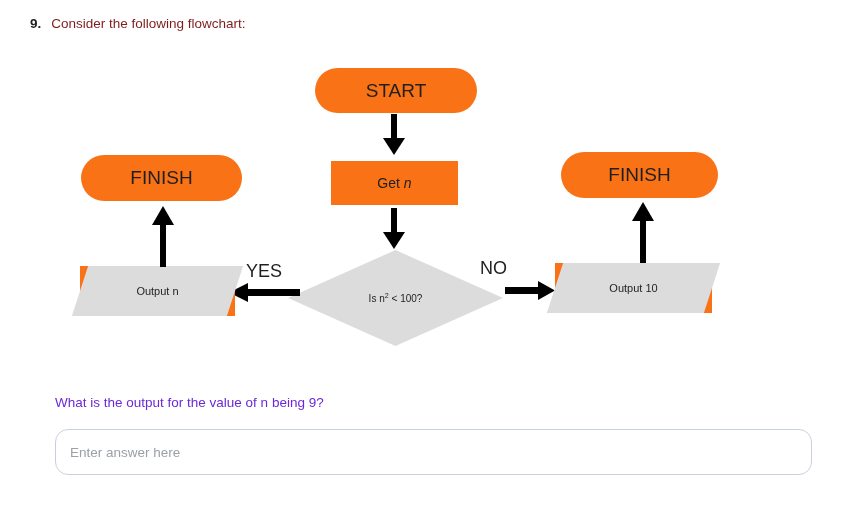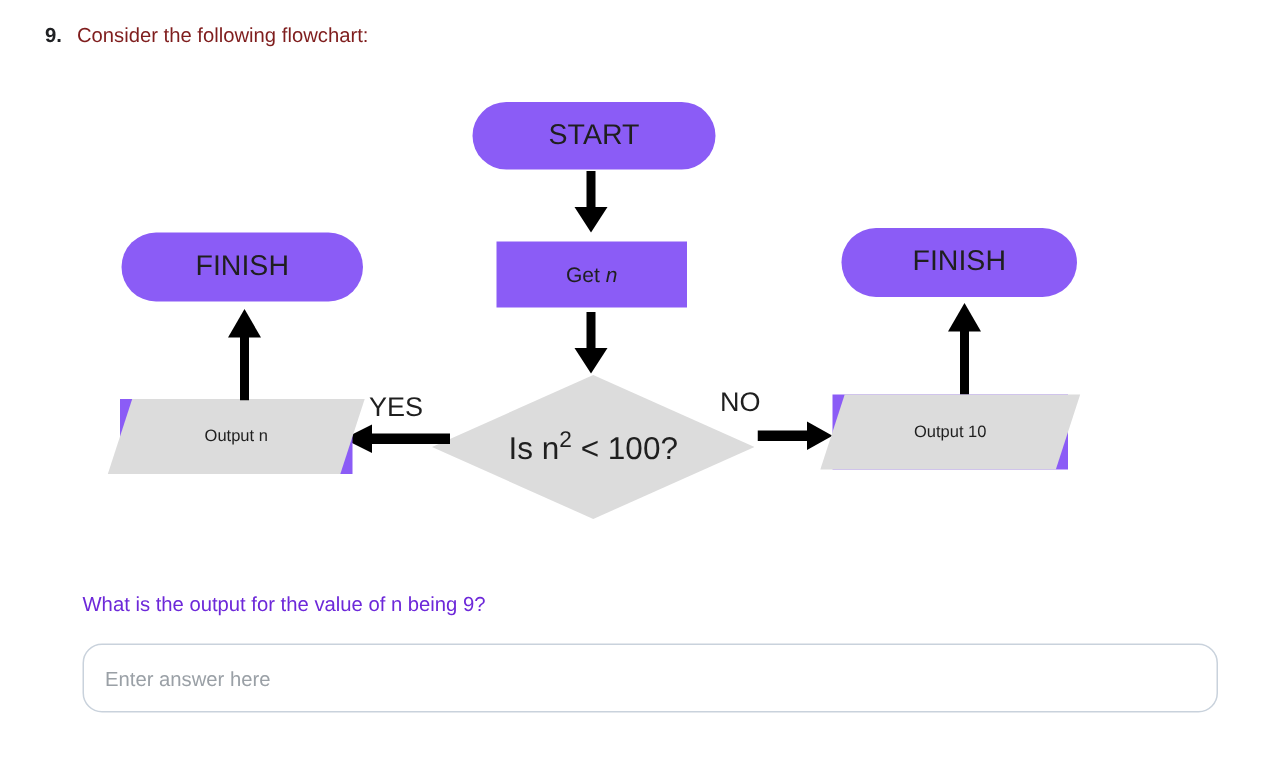--- a/index.html
+++ b/index.html
@@ -38,21 +38,21 @@
   
   #flowchart {
     position: absolute;
     left: 0;
     top: 0;
     width: 842px;
     height: 400px;
   }
   .node {
     position: absolute;
-    background: #8b5cf6;
+    background: #f97316;
     display: flex;
     align-items: center;
     justify-content: center;
     color: #1f1f1f;
     font-family: "Liberation Sans", sans-serif;
   }
   .pill {
     border-radius: 999px;
     font-size: 19px;
   }
@@ -67,21 +67,21 @@
     inset: 0;
     background: #dcdcdc;
     transform: skewX(-18deg);
   }
   .para-label {
     position: relative;
     z-index: 2;
   }
   .diamond {
     background: transparent;
-    font-size: 21px;
+    font-size: 10px;
   }
   .diamond .diamond-shape {
     position: absolute;
     inset: 0;
     background: #dcdcdc;
     clip-path: polygon(50% 0%, 100% 50%, 50% 100%, 0% 50%);
   }
   .diamond-label {
     position: relative;
     z-index: 2;

